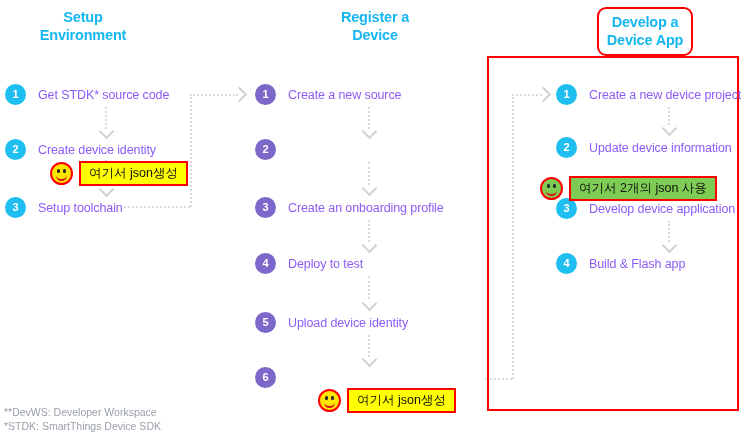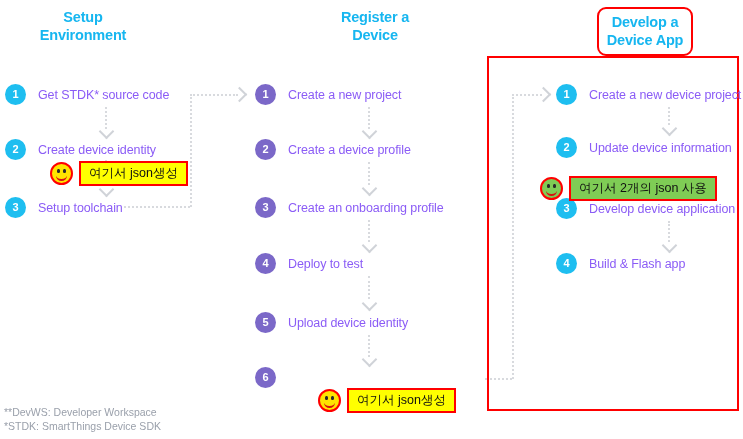--- a/index.html
+++ b/index.html
@@ -234,26 +234,25 @@
     <span class="callout">여기서 json생성</span>
   </div>
 
   <div class="hdots" style="left:124px; top:206px; width:66px;"></div>
   <div class="vdots" style="left:190px; top:94px; height:113px;"></div>
   <div class="hdots" style="left:190px; top:94px; width:48px;"></div>
   <div class="chev right" style="left:234px; top:89px;"></div>
 
   <div class="step" style="left:255px; top:84px;">
     <span class="bullet purple">1</span>
-    <span class="step-label">Create a new project</span>
+    <span class="step-label">Create a new source</span>
   </div>
 
   <div class="step" style="left:255px; top:139px;">
     <span class="bullet purple">2</span>
-    <span class="step-label">Create a device profile</span>
   </div>
 
   <div class="step" style="left:255px; top:197px;">
     <span class="bullet purple">3</span>
     <span class="step-label">Create an onboarding profile</span>
   </div>
 
   <div class="step" style="left:255px; top:253px;">
     <span class="bullet purple">4</span>
     <span class="step-label">Deploy to test</span>

